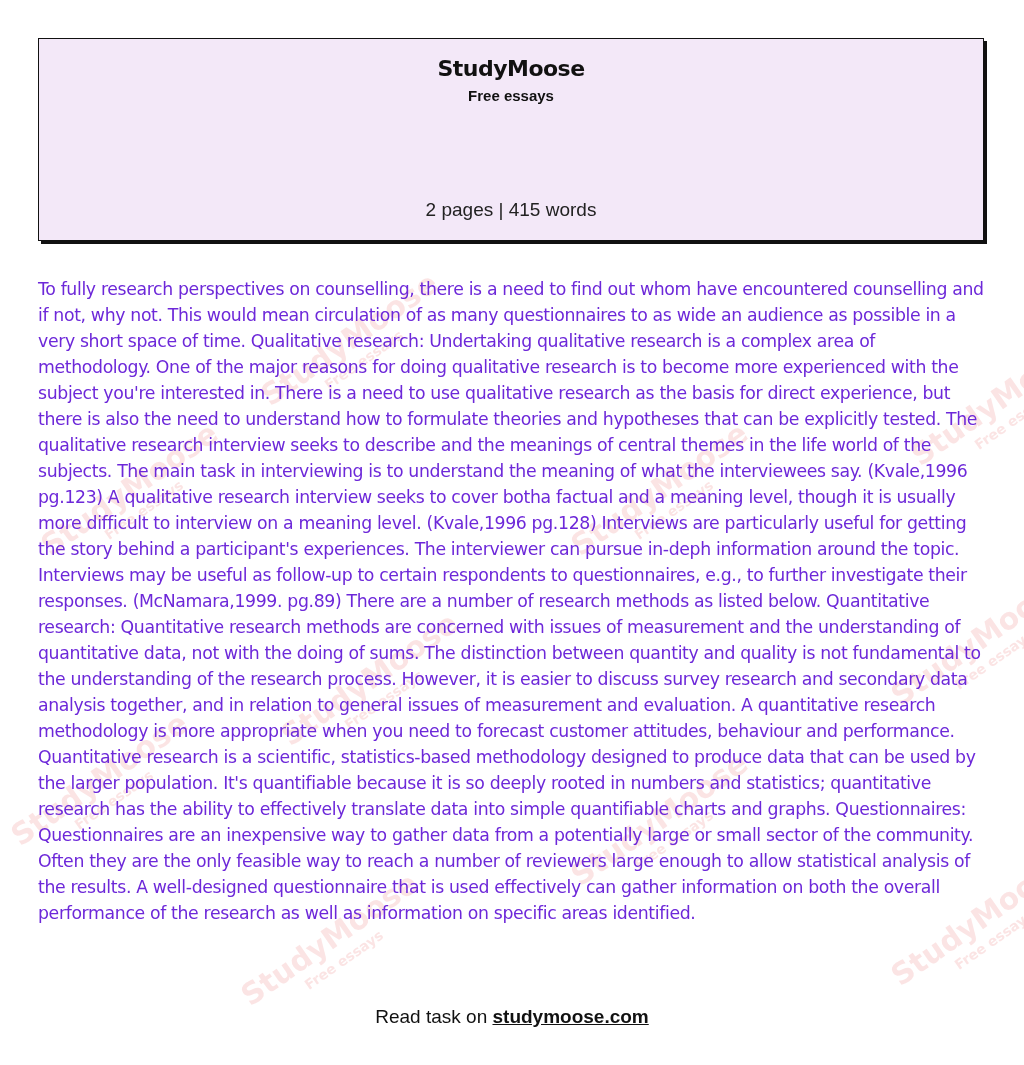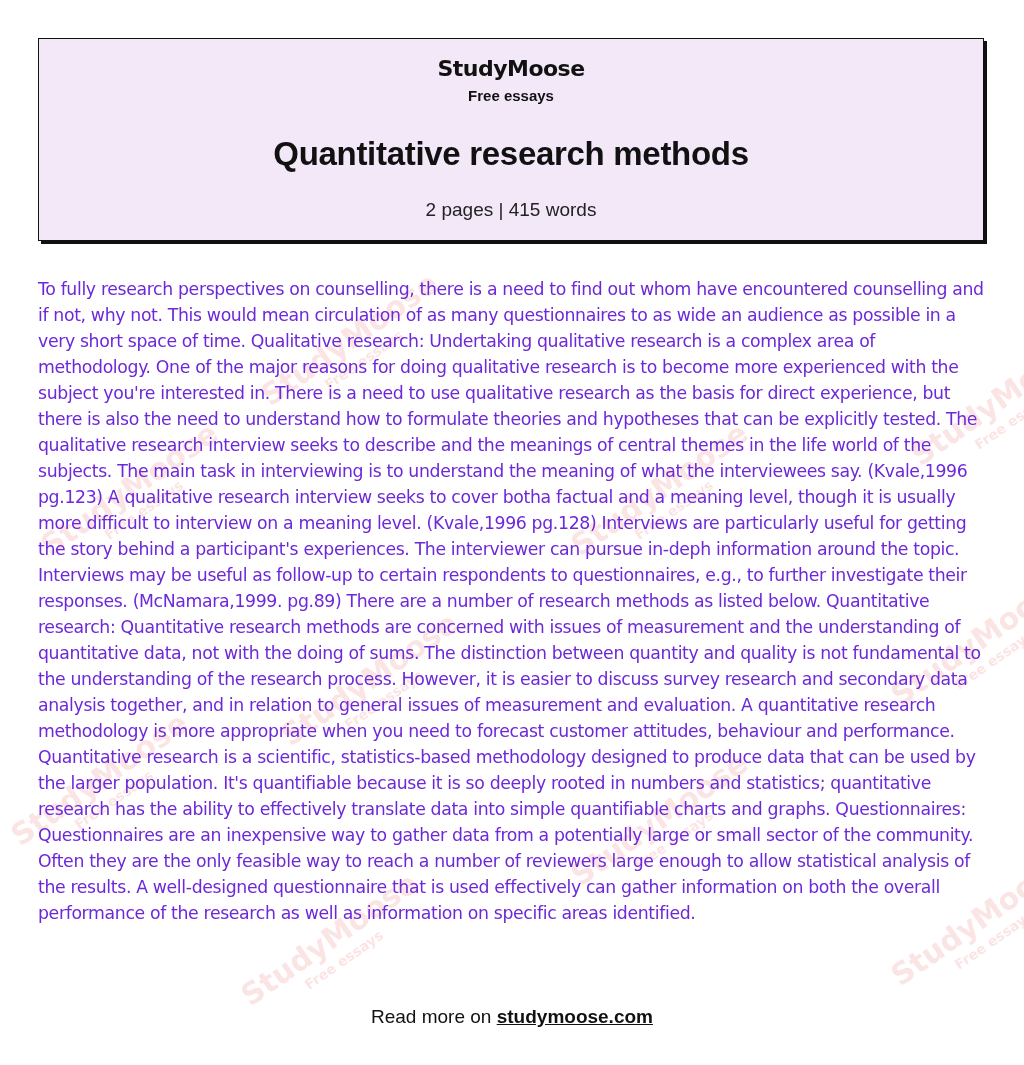--- a/index.html
+++ b/index.html
@@ -110,21 +110,20 @@
       font-weight: bold;
       text-decoration: underline;
     }
   </style>
 </head>
 <body>
 
 <div class="header-box">
   <div class="brand">StudyMoose</div>
   <div class="tagline">Free essays</div>
-  <div class="doc-title">Quantitative research methods</div>
   <div class="doc-meta">2 pages | 415 words</div>
 </div>
 
 <div class="watermark" style="left:250px; top:320px;">
   <span>StudyMoose</span><small>Free essays</small>
 </div>
 <div class="watermark" style="left:30px; top:470px;">
   <span>StudyMoose</span><small>Free essays</small>
 </div>
 <div class="watermark" style="left:560px; top:470px;">
@@ -148,15 +147,15 @@
 <div class="watermark" style="left:230px; top:920px;">
   <span>StudyMoose</span><small>Free essays</small>
 </div>
 <div class="watermark" style="left:880px; top:900px;">
   <span>StudyMoose</span><small>Free essays</small>
 </div>
 
 <div class="body-text">To fully research perspectives on counselling, there is a need to find out whom have encountered counselling and if not, why not. This would mean circulation of as many questionnaires to as wide an audience as possible in a very short space of time. Qualitative research: Undertaking qualitative research is a complex area of methodology. One of the major reasons for doing qualitative research is to become more experienced with the subject you're interested in. There is a need to use qualitative research as the basis for direct experience, but there is also the need to understand how to formulate theories and hypotheses that can be explicitly tested. The qualitative research interview seeks to describe and the meanings of central themes in the life world of the subjects. The main task in interviewing is to understand the meaning of what the interviewees say. (Kvale,1996 pg.123) A qualitative research interview seeks to cover botha factual and a meaning level, though it is usually more difficult to interview on a meaning level. (Kvale,1996 pg.128) Interviews are particularly useful for getting the story behind a participant's experiences. The interviewer can pursue in-deph information around the topic. Interviews may be useful as follow-up to certain respondents to questionnaires, e.g., to further investigate their responses. (McNamara,1999. pg.89) There are a number of research methods as listed below. Quantitative research: Quantitative research methods are concerned with issues of measurement and the understanding of quantitative data, not with the doing of sums. The distinction between quantity and quality is not fundamental to the understanding of the research process. However, it is easier to discuss survey research and secondary data analysis together, and in relation to general issues of measurement and evaluation. A quantitative research methodology is more appropriate when you need to forecast customer attitudes, behaviour and performance. Quantitative research is a scientific, statistics-based methodology designed to produce data that can be used by the larger population. It's quantifiable because it is so deeply rooted in numbers and statistics; quantitative research has the ability to effectively translate data into simple quantifiable charts and graphs. Questionnaires: Questionnaires are an inexpensive way to gather data from a potentially large or small sector of the community. Often they are the only feasible way to reach a number of reviewers large enough to allow statistical analysis of the results. A well-designed questionnaire that is used effectively can gather information on both the overall performance of the research as well as information on specific areas identified.</div>
 
 <div class="footer">
-  <span>Read more on</span>
+  <span>Read task on</span>
   <a>studymoose.com</a>
 </div>
 
 </body></html>

